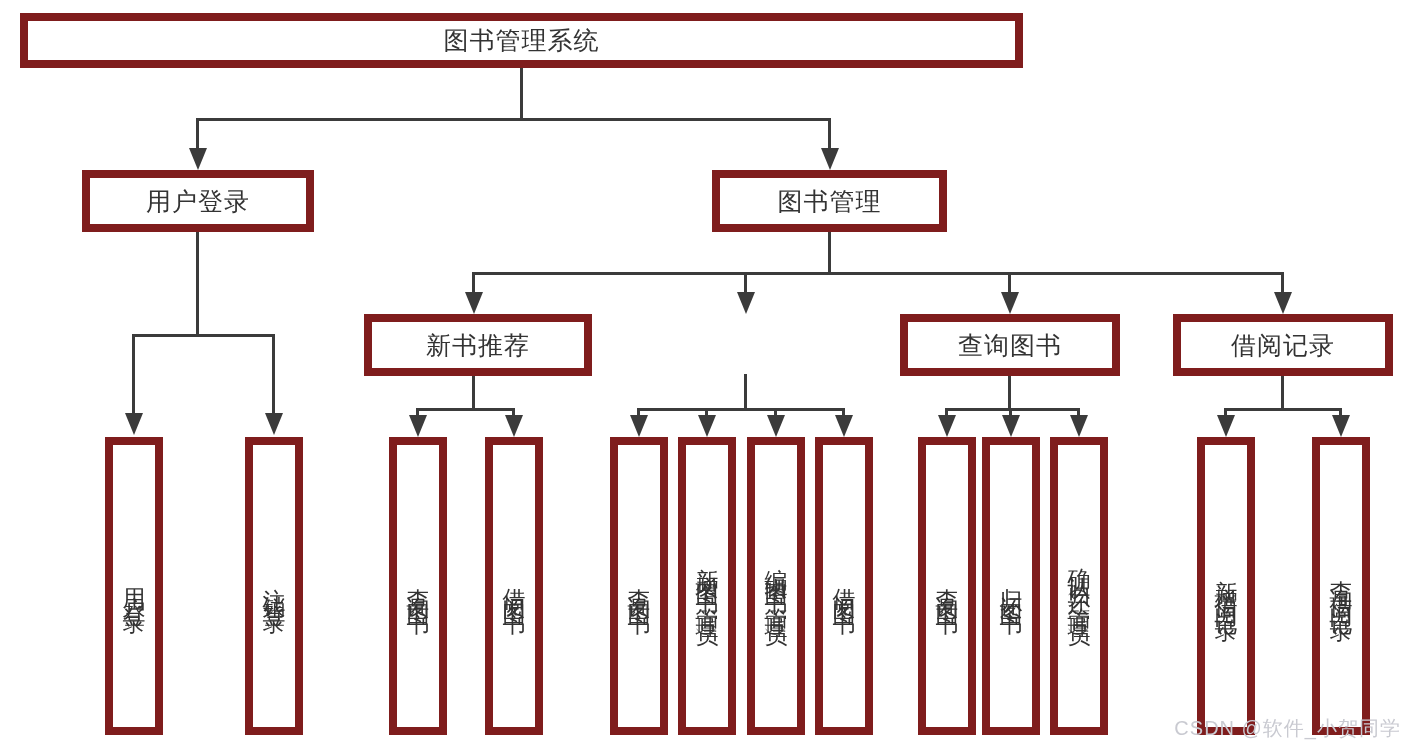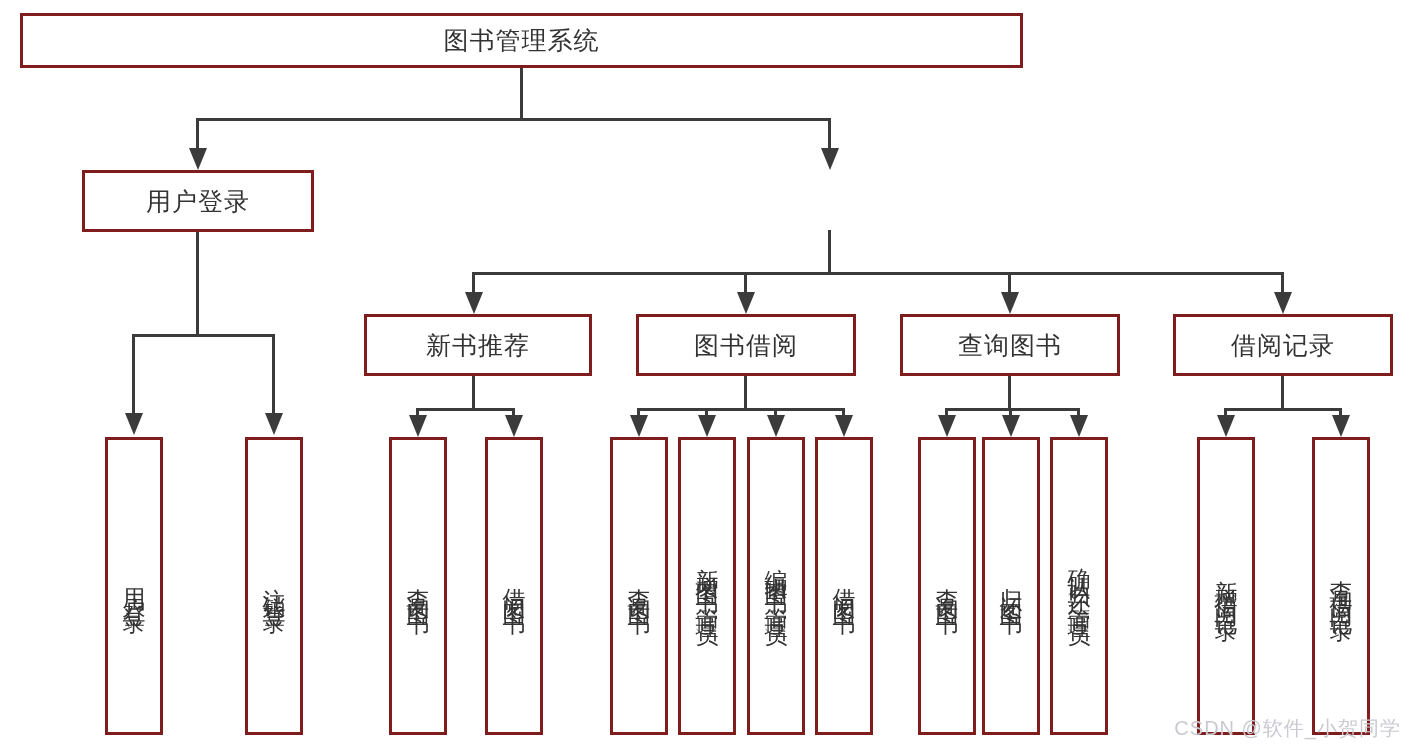--- a/index.html
+++ b/index.html
@@ -1,21 +1,21 @@
 <!DOCTYPE html>
 <html><head>
 <meta charset="utf-8">
 <style>
   html,body{margin:0;padding:0;background:#ffffff;}
   .stage{
     position:relative;width:1405px;height:747px;background:#ffffff;
     font-family:"Liberation Sans",sans-serif;overflow:hidden;
   }
   .node{
-    position:absolute;background:#ffffff;border:3px solid #7f1d1d;
+    position:absolute;background:#ffffff;border:8px solid #7f1d1d;
     display:flex;align-items:center;justify-content:center;
     color:#333333;box-sizing:border-box;
   }
   .node.h{font-size:25px;letter-spacing:1px;}
   .node.v{font-size:23px;}
   .vtext{
     writing-mode:vertical-rl;text-orientation:mixed;
     letter-spacing:8px;line-height:1;
   }
   .vline{position:absolute;width:3px;background:#3b3b3b;}
@@ -94,26 +94,26 @@
   <div class="arrow" style="left:1217px;top:415px;"></div>
   <div class="arrow" style="left:1332px;top:415px;"></div>
 
   <div class="node h" style="left:20px;top:13px;width:1003px;height:55px;">
     <span>图书管理系统</span>
   </div>
 
   <div class="node h" style="left:82px;top:170px;width:232px;height:62px;">
     <span>用户登录</span>
   </div>
+  <div class="node h" style="left:712px;top:170px;width:235px;height:62px;">
+    <span>图书管理</span>
+  </div>
 
   <div class="node h" style="left:364px;top:314px;width:228px;height:62px;">
     <span>新书推荐</span>
-  </div>
-  <div class="node h" style="left:636px;top:314px;width:220px;height:62px;">
-    <span>图书借阅</span>
   </div>
   <div class="node h" style="left:900px;top:314px;width:220px;height:62px;">
     <span>查询图书</span>
   </div>
   <div class="node h" style="left:1173px;top:314px;width:220px;height:62px;">
     <span>借阅记录</span>
   </div>
 
   <div class="node v" style="left:105px;top:437px;width:58px;height:298px;">
     <span class="vtext">用户登录</span>

